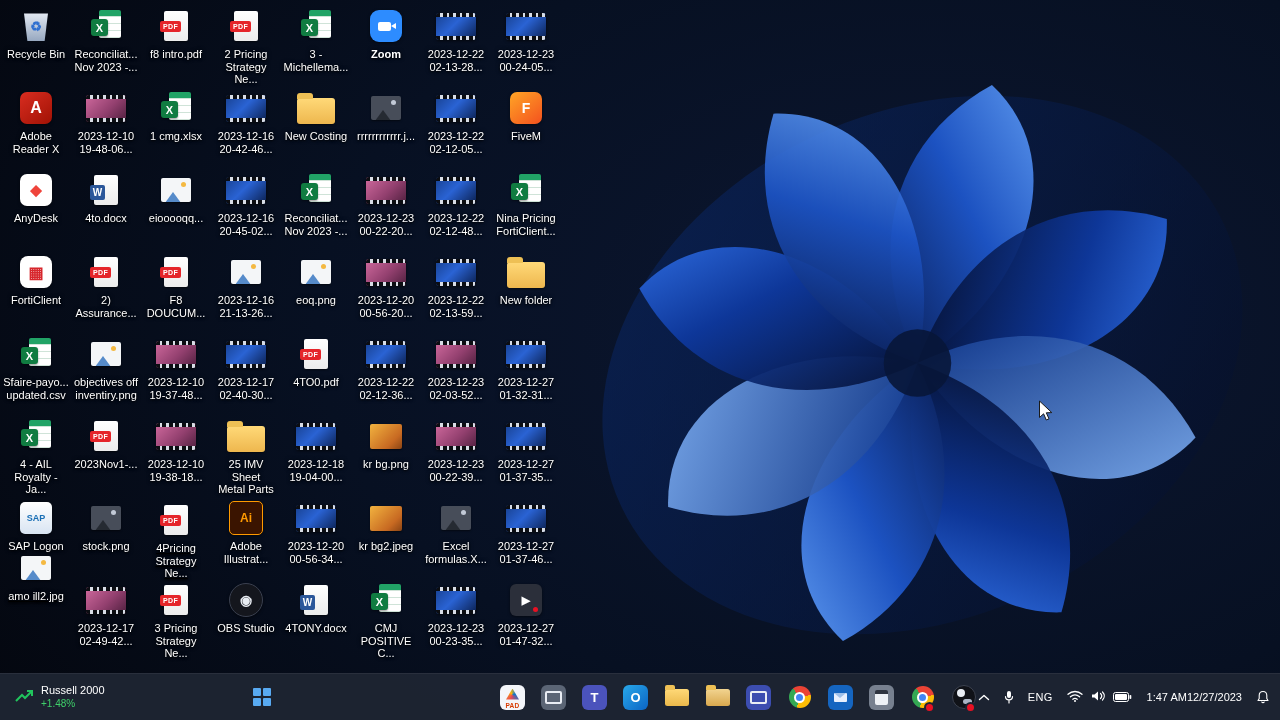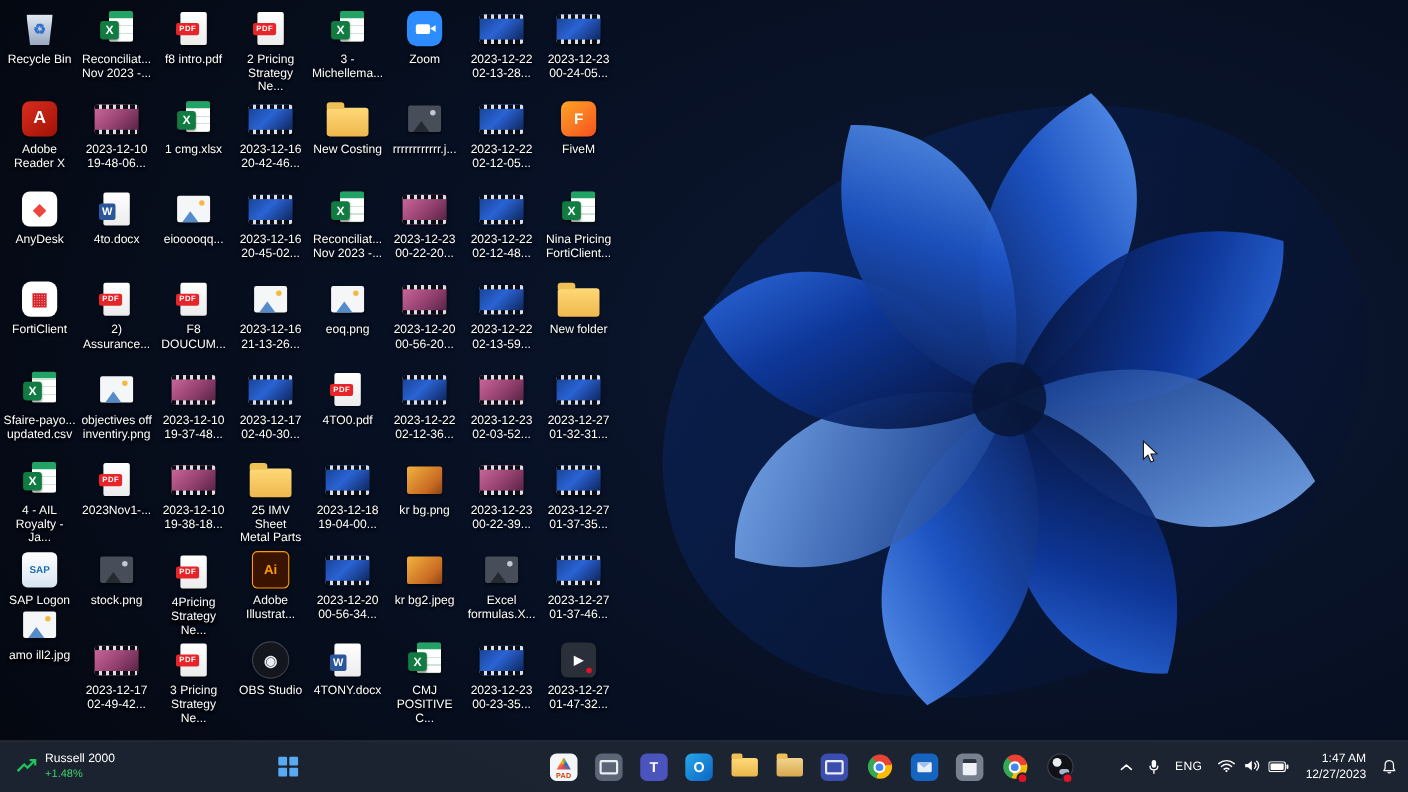--- a/index.html
+++ b/index.html
@@ -100,21 +100,21 @@
     background-image:linear-gradient(#2e3440 0 4px,transparent 4px);}
   .obs-g{width:22px;height:22px;border-radius:50%;background:#101218;border:1px solid #3c4250;position:relative;}
   .obs-g::after{content:"";position:absolute;left:4px;top:3px;width:8px;height:8px;border-radius:50%;background:#e9edf4;}
   .obs-g::before{content:"";position:absolute;right:3px;bottom:4px;width:9px;height:5px;border-radius:3px;background:#aab4c4;}
   .tb-dot{position:absolute;right:8px;bottom:7px;width:7px;height:7px;border-radius:50%;background:#e81123;border:2px solid #1d2432;}
 
   .tray{position:absolute;right:4px;top:0;height:46px;display:flex;align-items:center;gap:1px;color:#fff;}
   .tr-btn{display:flex;align-items:center;justify-content:center;height:38px;padding:0 6px;border-radius:4px;color:#fff;}
   .tray-group{display:flex;align-items:center;gap:7px;padding:0 7px;}
   .lang{font-size:11px;letter-spacing:.3px;}
-  .clock{display:flex;flex-direction:column;align-items:flex-end;font-size:11px;line-height:1.3;color:#fff;padding:0 7px;}
+  .clock{display:flex;flex-direction:row;align-items:flex-end;font-size:11px;line-height:1.3;color:#fff;padding:0 7px;}
 
   .cursor{position:absolute;left:1038px;top:400px;pointer-events:none;z-index:50;}
 </style>
 </head>
 <body>
 
 <div class="stage">
 
   <svg class="bloom" viewBox="0 0 740 630">
     <defs>
@@ -188,21 +188,21 @@
       <div class="desk-icon" style="left: 283px; top: 7px;">
         <span class="glyph">
           <span class="g-excel">
             <span class="xe-sheet"></span>
             <span class="xe-x">X</span>
           </span>
         </span>
         <span class="lbl">3 -
 Michellema...</span>
       </div>
-      <div class="desk-icon" style="left: 353px; top: 7px;">
+      <div class="desk-icon" style="left: 353px; top: 7px; font-weight: bold;">
         <span class="glyph">
           <span class="tile t-zoom">
             <span class="cam"></span>
           </span>
         </span>
         <span class="lbl">Zoom</span>
       </div>
       <div class="desk-icon" style="left: 423px; top: 7px;">
         <span class="glyph">
           <span class="g-video v-dark"></span>

